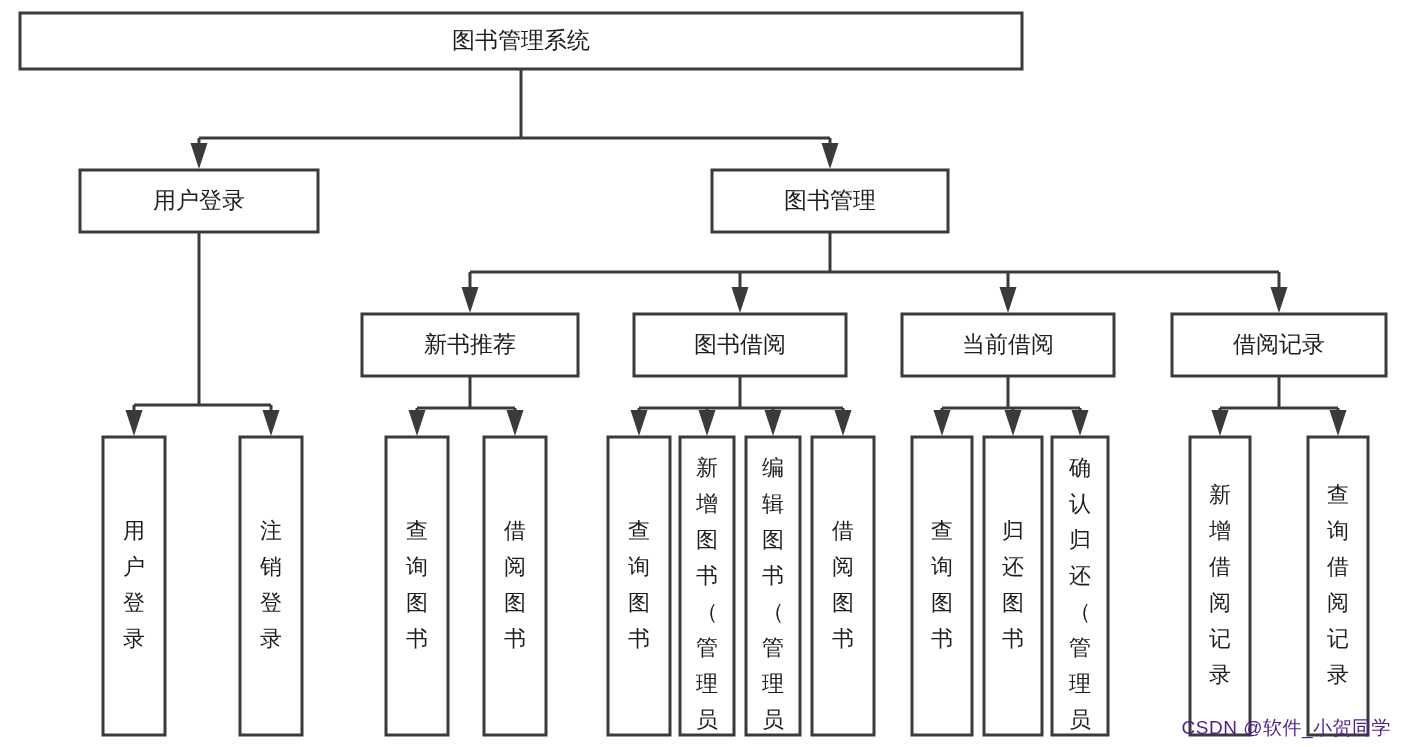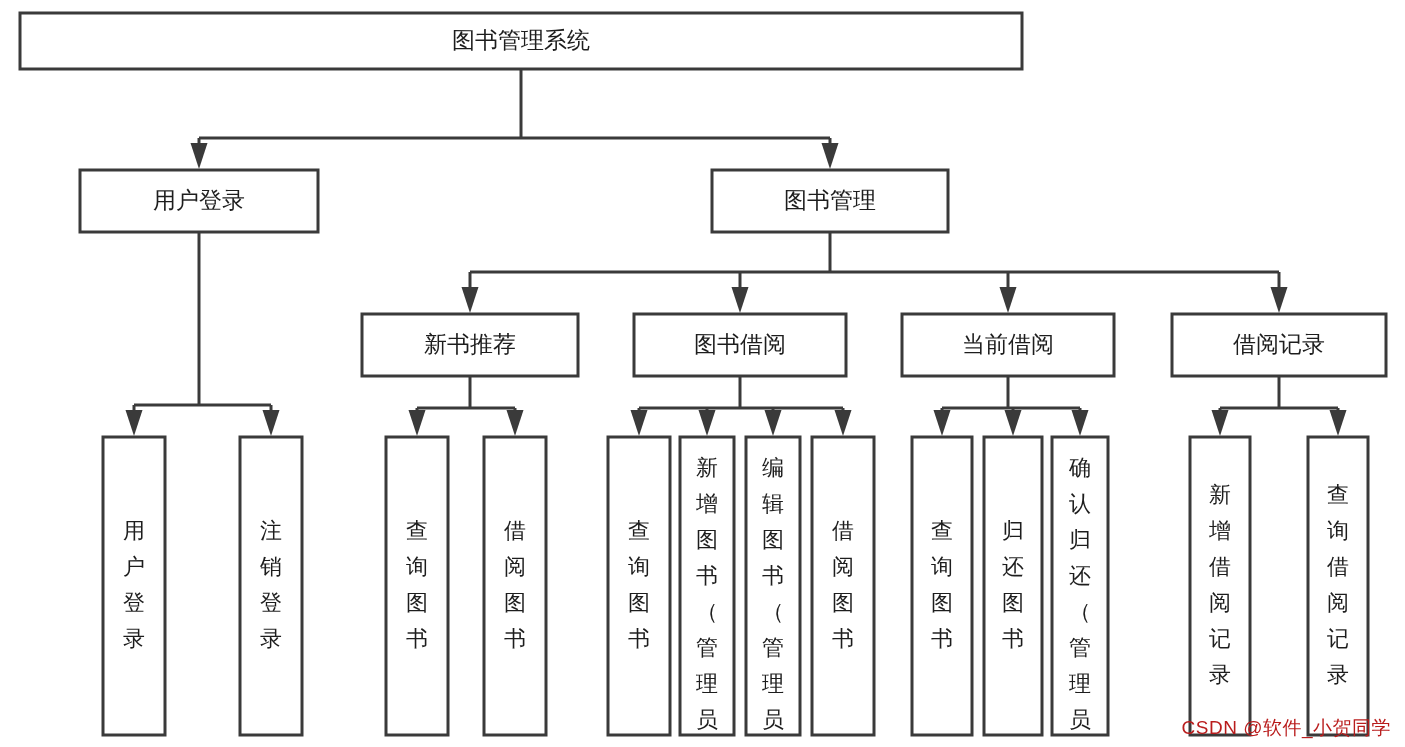--- a/index.html
+++ b/index.html
@@ -54,21 +54,21 @@
   }
   .node-label.vertical {
     font-size: 22px;
   }
   .watermark-text {
     position: absolute;
     right: 14px;
     bottom: 6px;
     font-family: "Liberation Sans", "DejaVu Sans", sans-serif;
     font-size: 19px;
-    color: #b91c1c;
+    color: #4c1d95;
     white-space: nowrap;
     letter-spacing: 0.5px;
   }
 </style>
 </head>
 <body>
 
 <div id="diagram-root">
   <svg class="flow" id="flow-svg" viewBox="0 0 1405 747" xmlns="http://www.w3.org/2000/svg">
     <g id="edges-layer">

